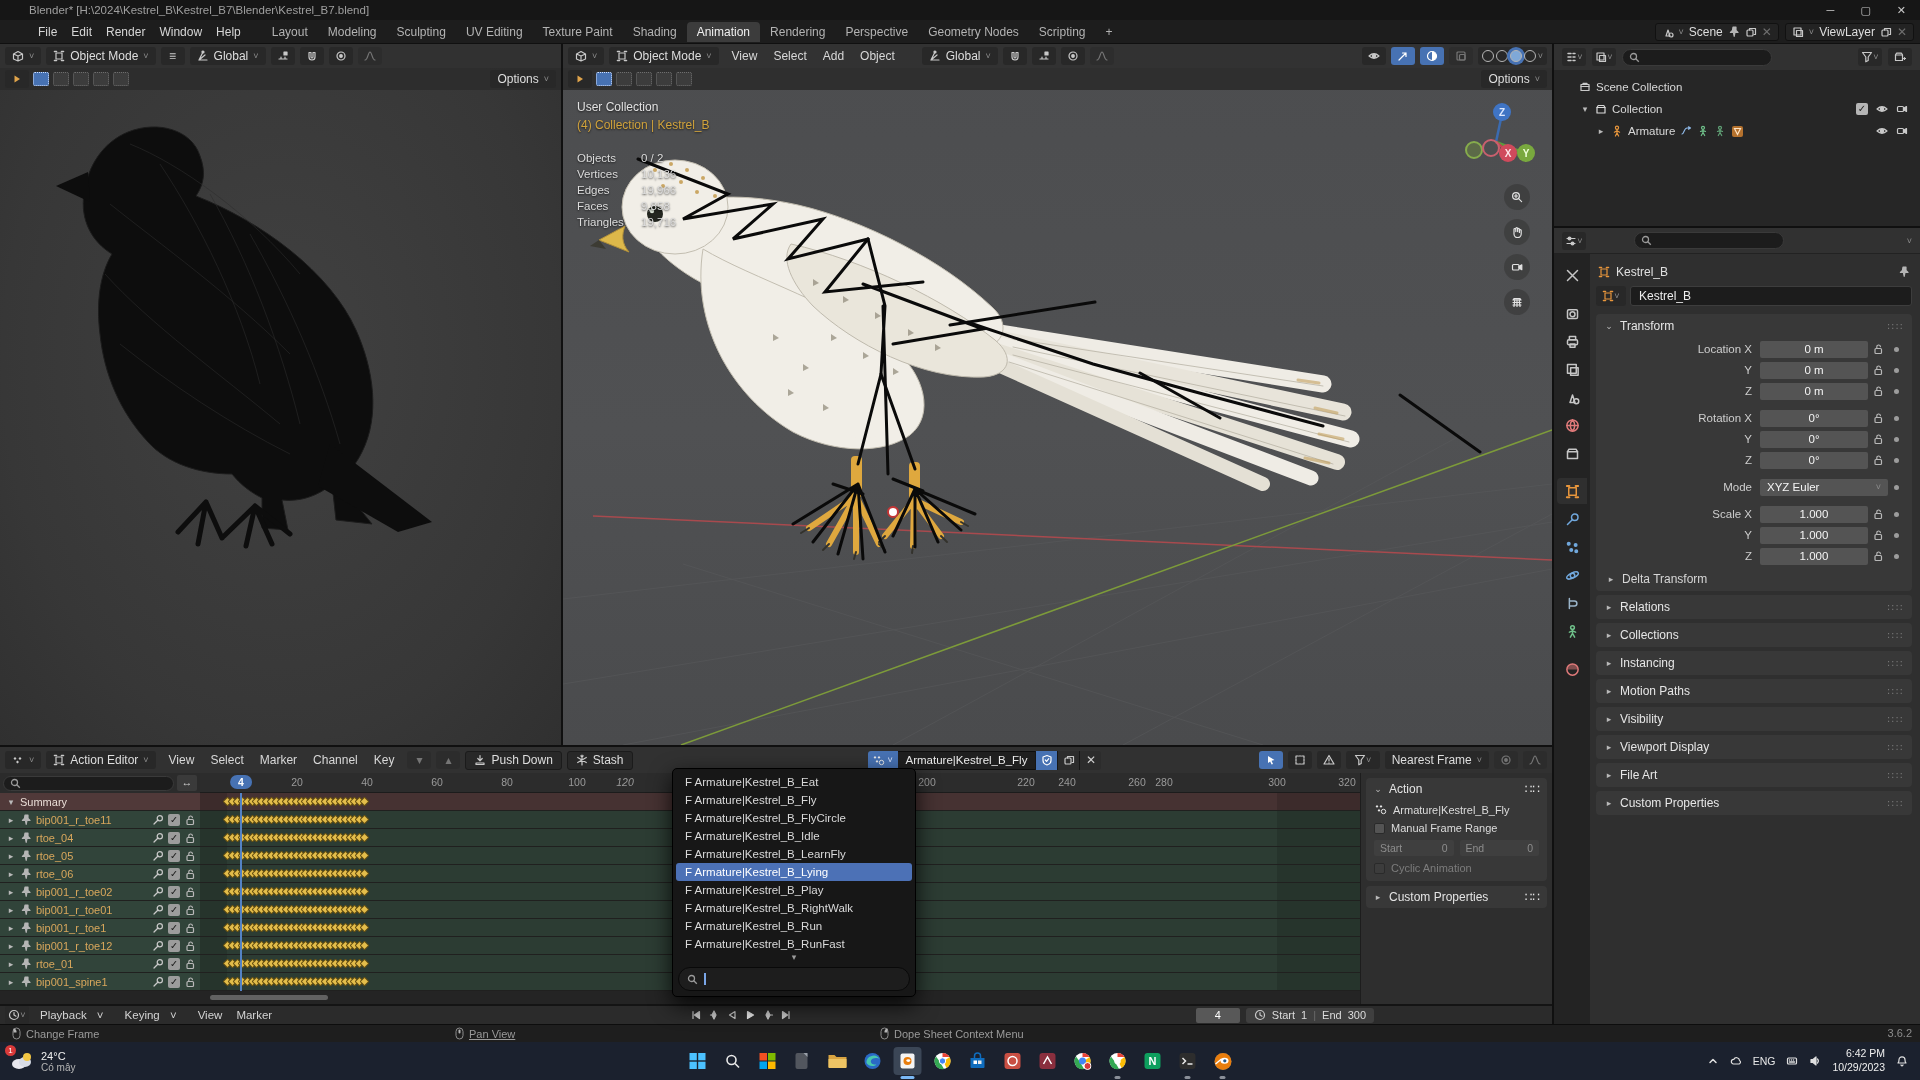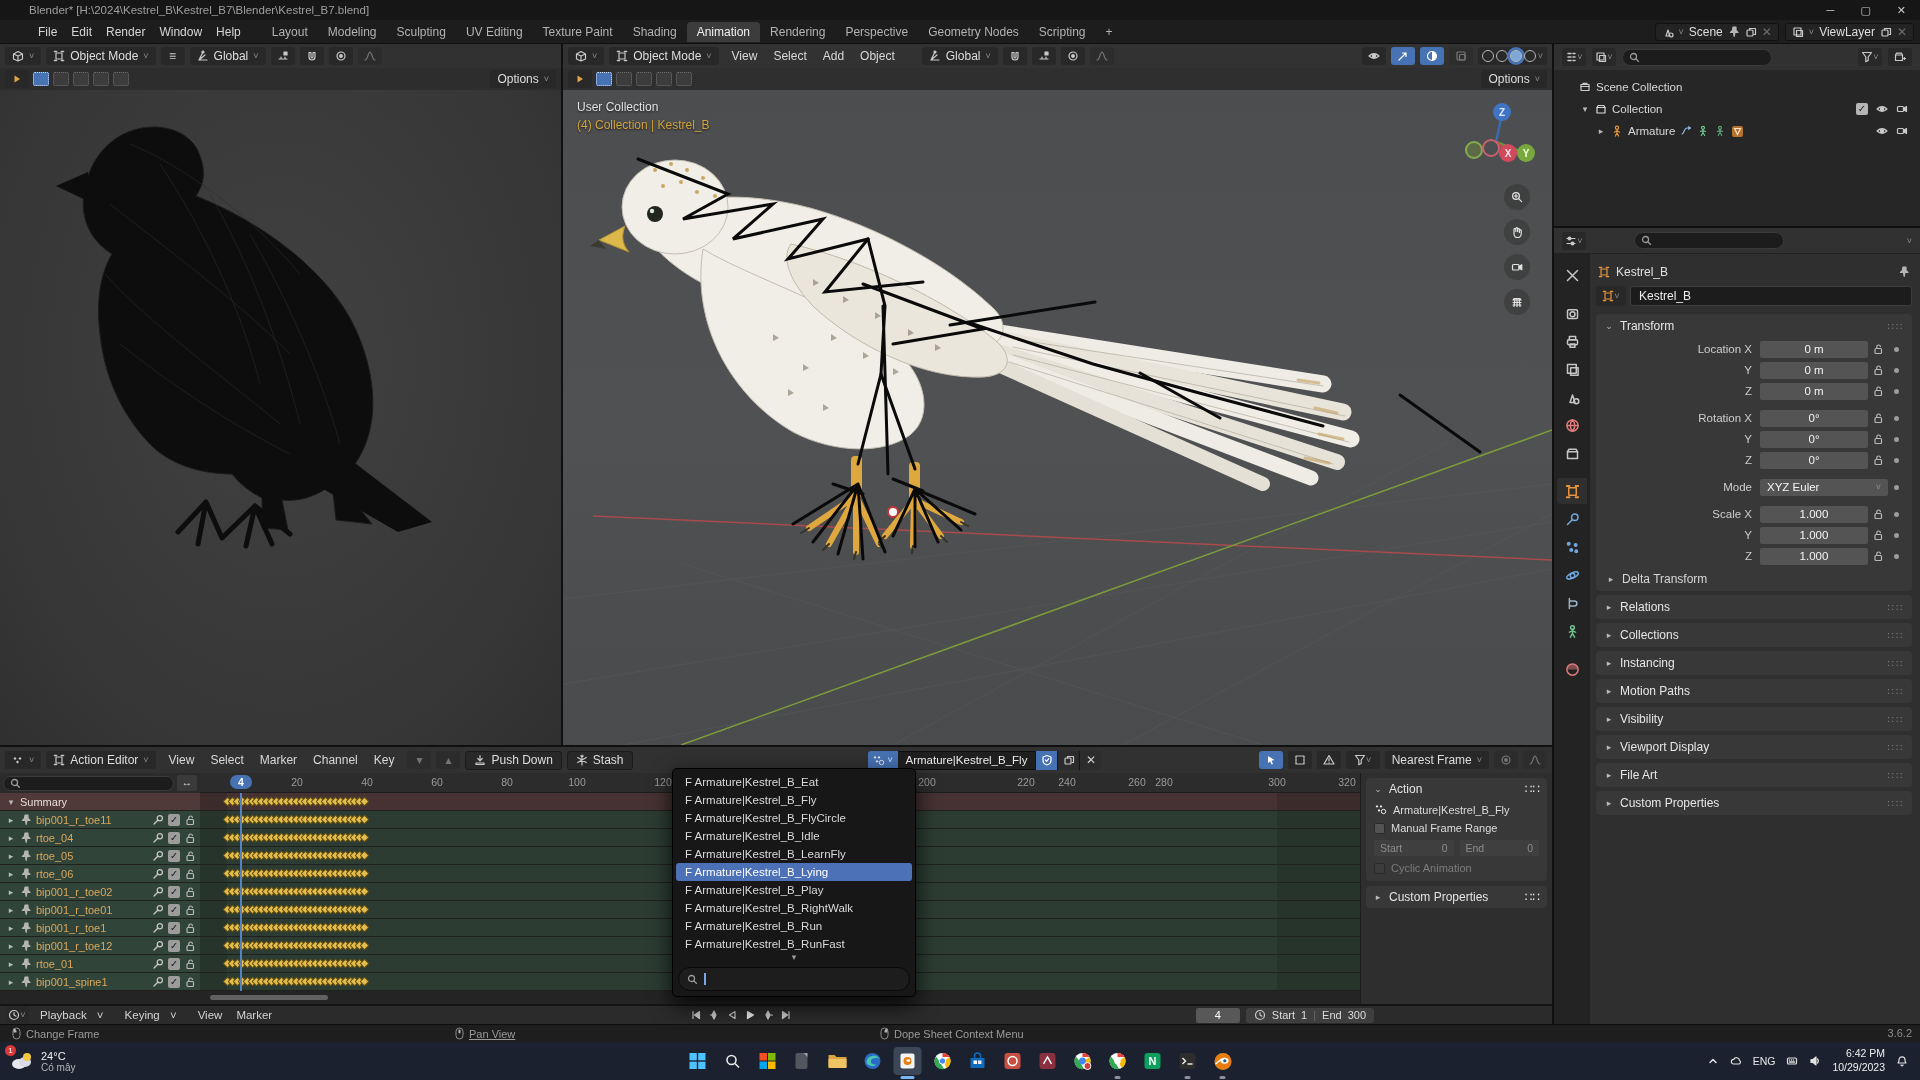--- a/index.html
+++ b/index.html
@@ -589,20 +589,42 @@
               <span class="dd opt">
                   <span>Options</span>
                   <span class="car">˅</span>
                 </span>
             </div>
           </div>
 
           <div class="vp-overlay">
             <div class="t1">User Collection</div>
             <div class="t2">(4) Collection | Kestrel_B</div>
+            <div class="stats" id="vp-stats">
+                <div>
+                  <b>Objects</b>
+                  <span>0 / 2</span>
+                </div>
+                <div>
+                  <b>Vertices</b>
+                  <span>10,136</span>
+                </div>
+                <div>
+                  <b>Edges</b>
+                  <span>19,966</span>
+                </div>
+                <div>
+                  <b>Faces</b>
+                  <span>9,858</span>
+                </div>
+                <div>
+                  <b>Triangles</b>
+                  <span>19,716</span>
+                </div>
+              </div>
           </div>
 
           <svg class="gizmo" width="72" height="76" viewBox="0 0 72 76">
             <line x1="38" y1="14" x2="32" y2="42" stroke="#3b6bb0" stroke-width="2.5"></line>
             <line x1="32" y1="42" x2="58" y2="52" stroke="#5a9e3e" stroke-width="2.5"></line>
             <line x1="32" y1="42" x2="44" y2="52" stroke="#c44252" stroke-width="2.5"></line>
             <circle cx="38" cy="12" r="9" fill="#3f74c4"></circle>
               <text x="38" y="16" font-size="10" fill="#dce8ff" text-anchor="middle" font-weight="bold">Z</text>
             <circle cx="10" cy="50" r="8" fill="#6f8f3f" fill-opacity=".45" stroke="#86ac4c" stroke-width="2"></circle>
             <circle cx="27" cy="48" r="8" fill="none" stroke="#c9606e" stroke-width="2"></circle>
@@ -785,21 +807,21 @@
                   </span>
                 </span>
               <span class="swapbtn">↔</span>
             </div>
             <div class="ds-ruler" id="ds-ruler">
                 <span class="tick" style="left: 97px;">20</span>
                 <span class="tick" style="left: 167px;">40</span>
                 <span class="tick" style="left: 237px;">60</span>
                 <span class="tick" style="left: 307px;">80</span>
                 <span class="tick" style="left: 377px;">100</span>
-                <span class="tick" style="left: 463px;">120</span>
+                <span class="tick" style="left: 425px; font-style: italic;">120</span>
                 <span class="tick" style="left: 517px;">140</span>
                 <span class="tick" style="left: 587px;">160</span>
                 <span class="tick" style="left: 657px;">180</span>
                 <span class="tick" style="left: 727px;">200</span>
                 <span class="tick" style="left: 826px;">220</span>
                 <span class="tick" style="left: 867px;">240</span>
                 <span class="tick" style="left: 937px;">260</span>
                 <span class="tick" style="left: 964px;">280</span>
                 <span class="tick" style="left: 1077px;">300</span>
                 <span class="tick" style="left: 1147px;">320</span>

